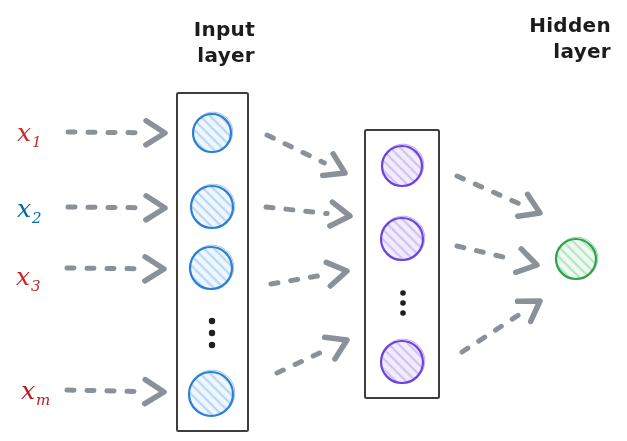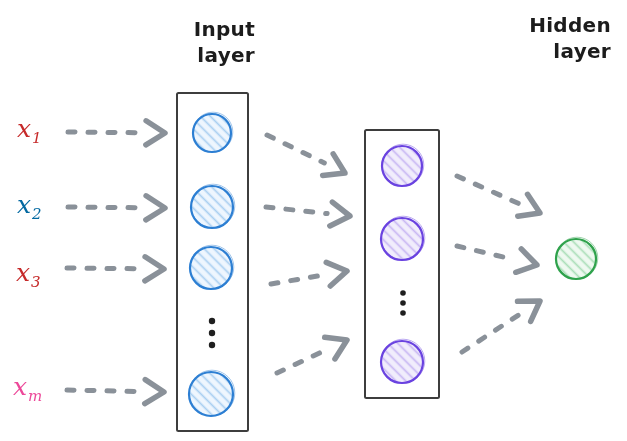--- a/index.html
+++ b/index.html
@@ -11,42 +11,42 @@
     font-size:20px; font-weight:600; line-height:26px;
     color:#1c1c1c; letter-spacing:.3px;
   }
   #lbl-input  { left:169px; top:16px; }
   #lbl-hidden { left:355px; top:12px; }
   #lbl-output { left:525px; top:12px; }
 
   .xlabel {
     position:absolute;
     font-family:"DejaVu Serif","Liberation Serif",serif;
-    font-style:italic; font-size:25px; color:#c62a2a; line-height:30px;
+    font-style:italic; font-size:25px; color:#c62a2a; line-height:37px;
   }
   .xlabel sub { font-size:15px; font-style:italic; margin-left:1px; }
   .x1 { left:17px; top:114px; }
   .x2 { left:17px; top:190px; }
   .x3 { left:16px; top:258px; }
   .xm { left:13px; top:372px; }
 
   #diagram-svg { position:absolute; left:0; top:0; }
 </style>
 </head>
 <body>
 
 <div class="canvas">
 
   <div class="layer-label" id="lbl-input" style="color: rgb(28, 28, 28);">Input layer</div>
   <div class="layer-label" id="lbl-output" style="color: rgb(28, 28, 28);">Hidden layer</div>
 
   <div class="xlabel x1" style="color: rgb(198, 42, 42);"><span>x</span><sub>1</sub></div>
   <div class="xlabel x2" style="color: #0369a1;"><span>x</span><sub>2</sub></div>
   <div class="xlabel x3" style="color: rgb(198, 42, 42);"><span>x</span><sub>3</sub></div>
-  <div class="xlabel xm" style="color: #ec4899;"><span>x</span><sub>m</sub></div>
+  <div class="xlabel xm" style="color: #b91c1c; margin-left: 8px;"><span>x</span><sub>m</sub></div>
 
   <svg id="diagram-svg" width="627" height="441" viewBox="0 0 627 441">
       <defs>
         <pattern id="hatch-blue" width="7" height="7" patternUnits="userSpaceOnUse" patternTransform="rotate(-45)">
           <rect width="7" height="7" fill="#eef6fe"></rect>
           <line x1="3.5" y1="0" x2="3.5" y2="7" stroke="#a9cff1" stroke-width="1.7"></line>
         </pattern>
         <pattern id="hatch-purple" width="7" height="7" patternUnits="userSpaceOnUse" patternTransform="rotate(-45)">
           <rect width="7" height="7" fill="#f1edfc"></rect>
           <line x1="3.5" y1="0" x2="3.5" y2="7" stroke="#c7b6f3" stroke-width="1.7"></line>

